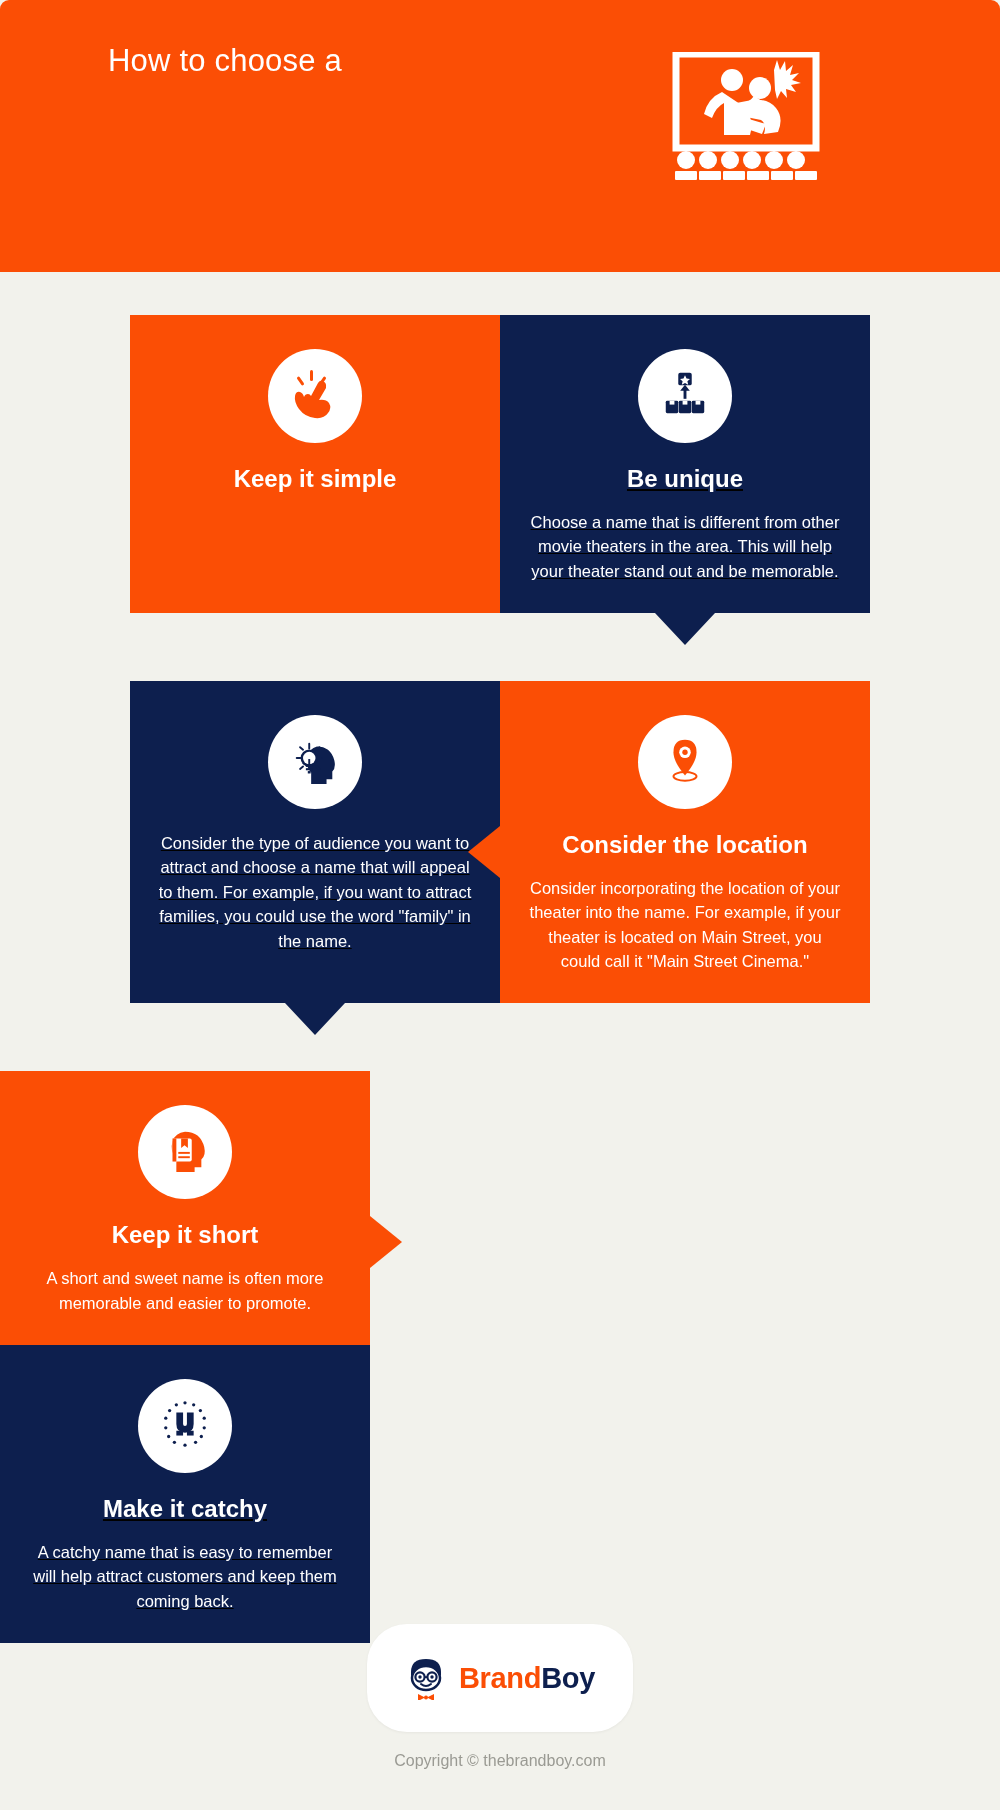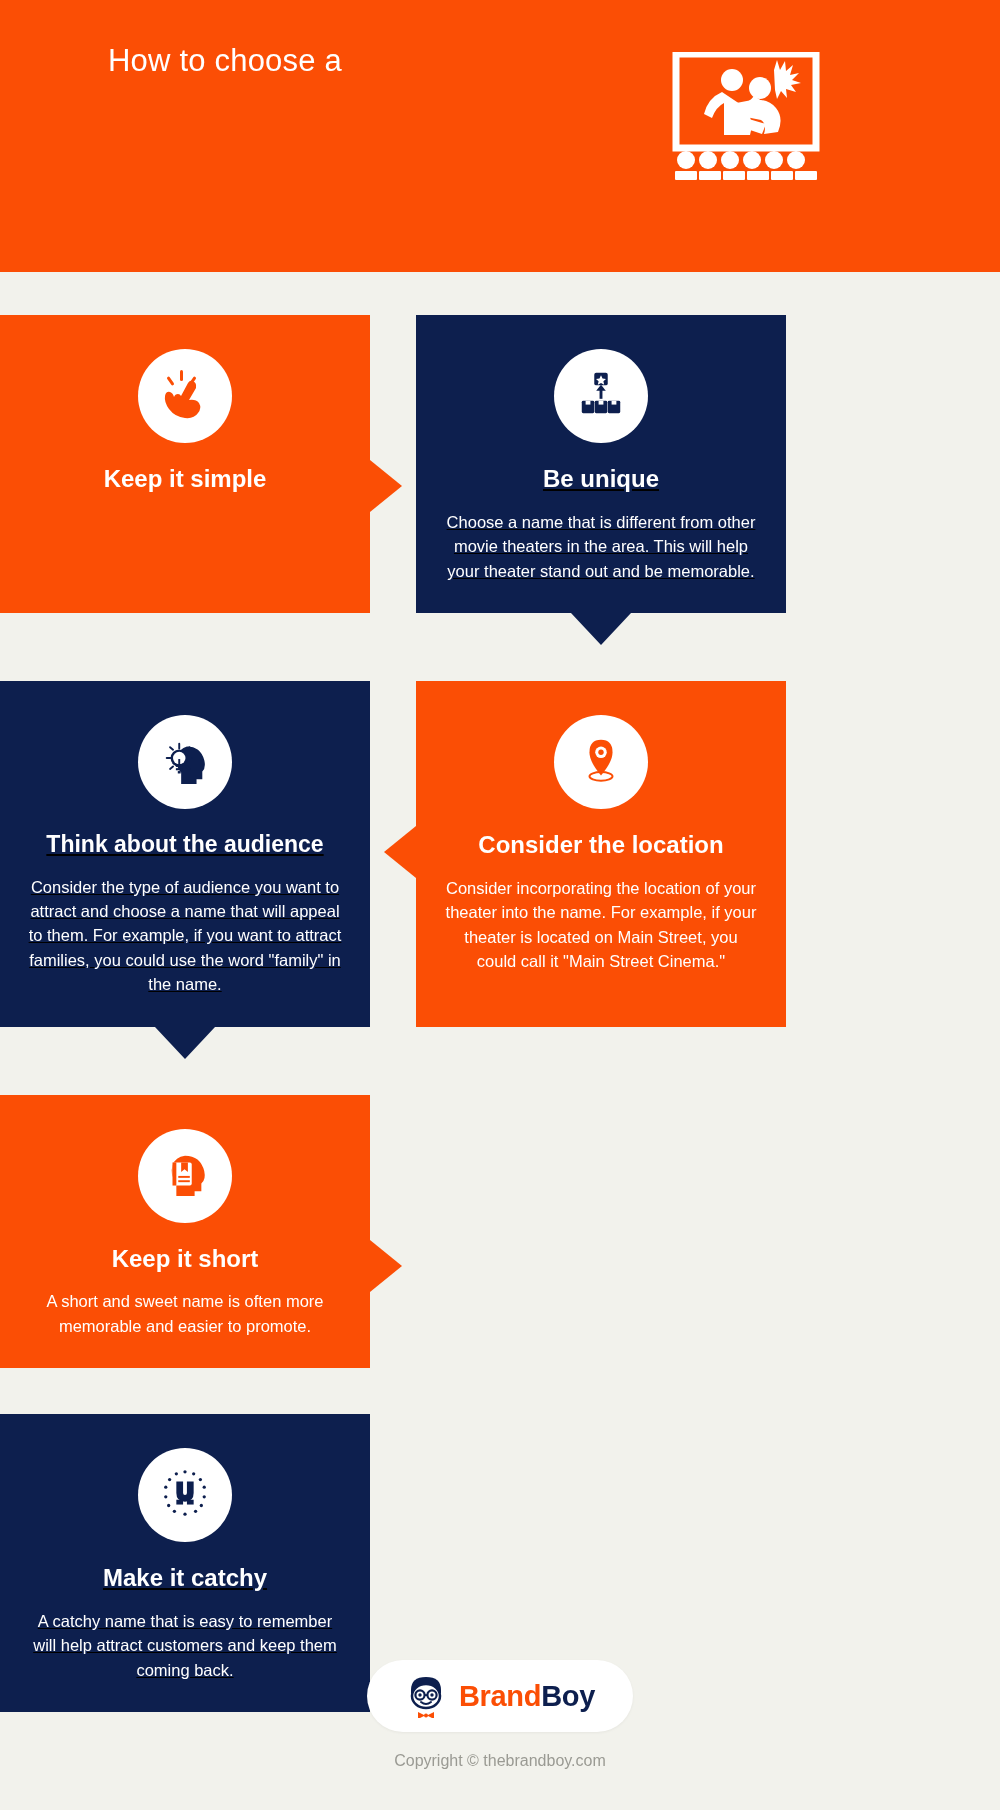--- a/index.html
+++ b/index.html
@@ -8,20 +8,21 @@
     height: 1810px;
     background: #f2f2ec;
     font-family: "Liberation Sans", sans-serif;
   }
   .page {
     position: relative;
     width: 1000px;
     height: 1810px;
     background: #f2f2ec;
     overflow: hidden;
+    border-radius: 9px;
   }
 
   
   .header {
     position: relative;
     width: 1000px;
     height: 272px;
     background: #fb4e05;
     display: flex;
     align-items: center;
@@ -57,21 +58,21 @@
 
   
   .grid {
     position: relative;
     width: 1000px;
     padding-top: 43px;
   }
   .row {
     position: relative;
     display: flex;
-    gap: 46px;
+    justify-content: center;
     margin-bottom: 68px;
   }
   .row:last-child { margin-bottom: 0; flex-direction: column; }
 
   .card {
     position: relative;
     width: 370px;
     padding: 34px 28px 30px 28px;
     display: flex;
     flex-direction: column;
@@ -137,21 +138,21 @@
     bottom: 0;
     width: 1000px;
     padding-bottom: 40px;
     display: flex;
     flex-direction: column;
     align-items: center;
   }
   .logo-pill {
     background: #ffffff;
     border-radius: 40px;
-    padding: 14px 38px;
+    padding: 32px 38px;
     display: flex;
     align-items: center;
     gap: 12px;
     box-shadow: 0 1px 3px rgba(0,0,0,0.05);
   }
   .logo-mark { width: 42px; height: 44px; flex: 0 0 auto; }
   .logo-text { font-size: 29px; font-weight: 700; letter-spacing: -0.3px; }
   .logo-brand { color: #fb4e05; }
   .logo-boy   { color: #0d1f4e; }
   .copyright {
@@ -271,21 +272,20 @@
                 <rect x="8" y="23" width="7" height="2" rx="1"></rect>
                 <rect x="29" y="23" width="7" height="2" rx="1"></rect>
                 <rect x="11" y="13" width="6" height="2" rx="1" transform="rotate(40 14 14)"></rect>
                 <rect x="28" y="13" width="6" height="2" rx="1" transform="rotate(-40 31 14)"></rect>
                 <rect x="11" y="33" width="6" height="2" rx="1" transform="rotate(-40 14 34)"></rect>
                 <rect x="28" y="33" width="6" height="2" rx="1" transform="rotate(40 31 34)"></rect>
               </g>
             </svg>
           </span>
         </div>
-        <div class="card-title wide">Think about the audience</div>
         <div class="card-body">Consider the type of audience you want to attract and choose a name that will appeal to them. For example, if you want to attract families, you could use the word "family" in the name.</div>
         <div class="arrow arrow-down-navy" style="bottom:-32px; left:50%; transform:translateX(-50%);"></div>
       </div>
 
       <div class="card orange">
         <div class="card-icon-wrap">
           <span>
             <svg viewBox="0 0 52 52" width="50" height="50" aria-hidden="true">
               <g fill="#fb4e05">
                 <path d="M26 5 q12 0 12 13 q0 10 -12 24 q-12 -14 -12 -24 q0 -13 12 -13 z"></path>

